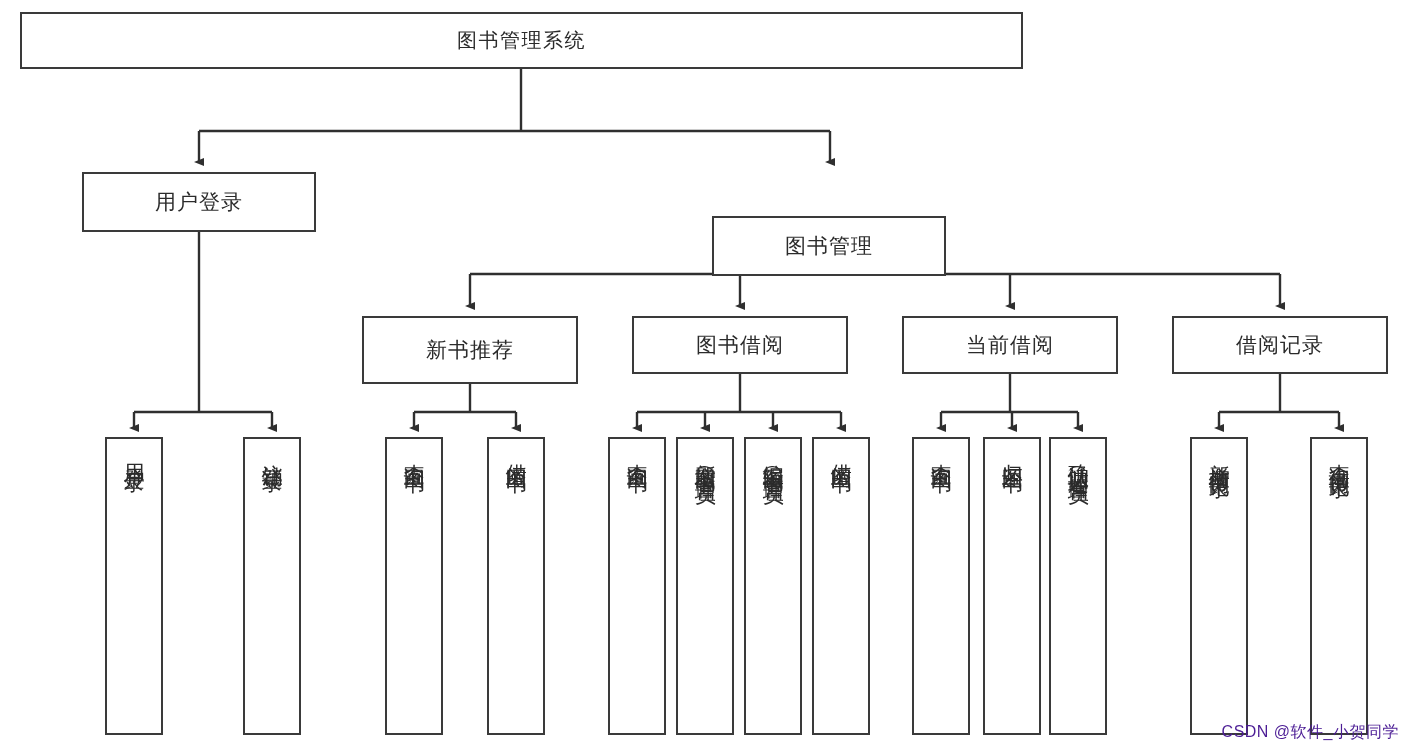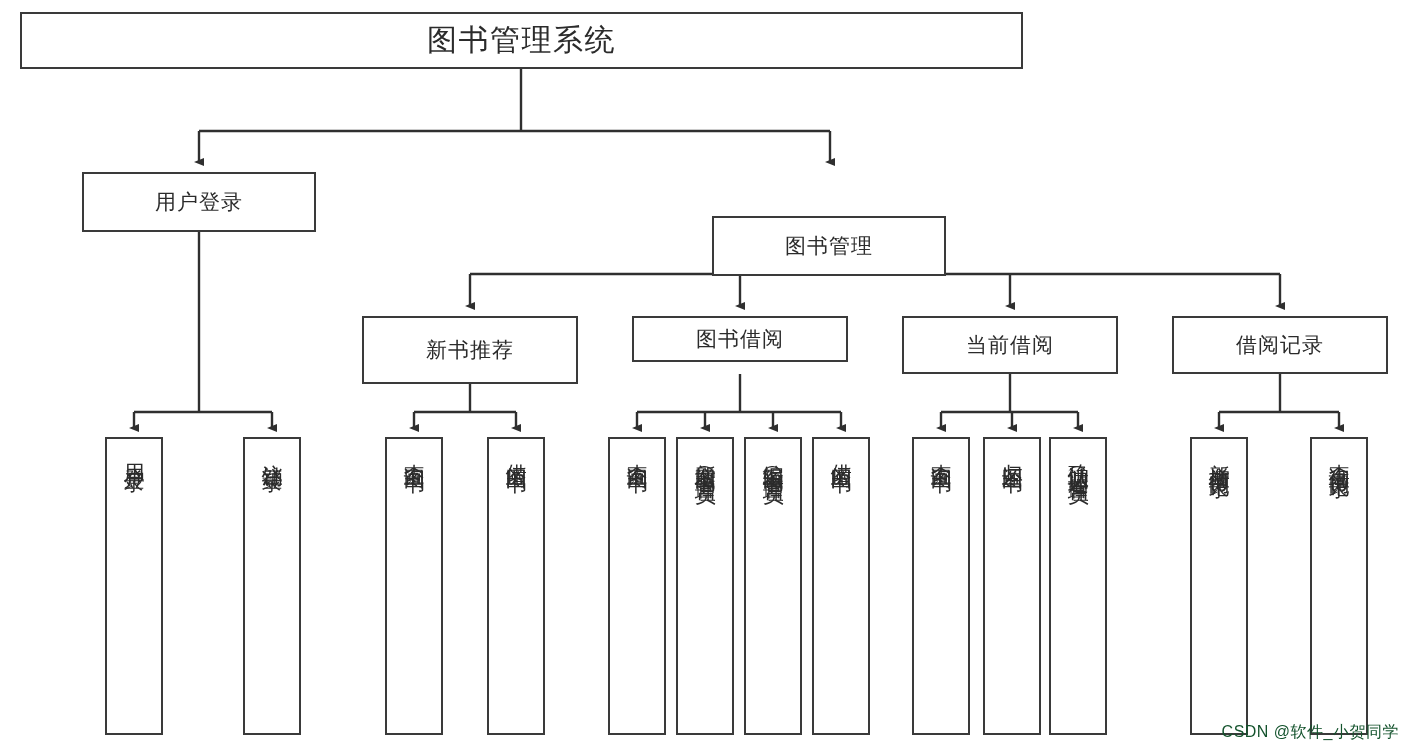--- a/index.html
+++ b/index.html
@@ -33,21 +33,21 @@
     align-items: center;
     justify-content: center;
     color: #2b2b2b;
     z-index: 2;
   }
   .node.horiz {
     font-size: 21px;
     letter-spacing: 1px;
   }
   .node.root {
-    font-size: 30px;
+    font-size: 20px;
     letter-spacing: 1.5px;
   }
   .node.leaf {
     align-items: flex-start;
     justify-content: center;
     padding-top: 8px;
   }
   .vtext {
     writing-mode: vertical-rl;
     text-orientation: upright;
@@ -55,21 +55,21 @@
     line-height: 1.08;
     letter-spacing: 3px;
     white-space: nowrap;
     color: #2b2b2b;
   }
   .watermark {
     position: absolute;
     right: 6px;
     bottom: 4px;
     font-size: 16px;
-    color: #14532d;
+    color: #4c1d95;
     letter-spacing: 0.5px;
     z-index: 5;
     white-space: nowrap;
   }
 </style>
 </head>
 <body>
 
 <div id="canvas">
 
@@ -122,21 +122,21 @@
       <path d="M 1339 412 L 1339 428" marker-end="url(#arrow)"></path>
     </g>
   </svg>
 
   <div class="node root" id="node-root" style="left: 20px; top: 12px; width: 1003px; height: 57px;">图书管理系统</div>
 
   <div class="node horiz" id="node-l2-0" style="left: 82px; top: 172px; width: 234px; height: 60px;">用户登录</div>
   <div class="node horiz" id="node-l2-1" style="left: 712px; top: 172px; width: 234px; height: 60px; margin-top: 44px;">图书管理</div>
 
   <div class="node horiz" id="node-l3-0" style="left: 362px; top: 316px; width: 216px; height: 68px;">新书推荐</div>
-  <div class="node horiz" id="node-l3-1" style="left: 632px; top: 316px; width: 216px; height: 46px;">图书借阅</div>
+  <div class="node horiz" id="node-l3-1" style="left: 632px; top: 316px; width: 216px; height: 58px;">图书借阅</div>
   <div class="node horiz" id="node-l3-2" style="left: 902px; top: 316px; width: 216px; height: 58px;">当前借阅</div>
   <div class="node horiz" id="node-l3-3" style="left: 1172px; top: 316px; width: 216px; height: 58px;">借阅记录</div>
 
   <div class="node leaf" id="node-leaf-0" style="left: 105px; top: 437px; width: 58px; height: 298px;">
     <span class="vtext">用户登录</span>
   </div>
   <div class="node leaf" id="node-leaf-1" style="left: 243px; top: 437px; width: 58px; height: 298px;">
     <span class="vtext">注销登录</span>
   </div>
   <div class="node leaf" id="node-leaf-2" style="left: 385px; top: 437px; width: 58px; height: 298px;">

